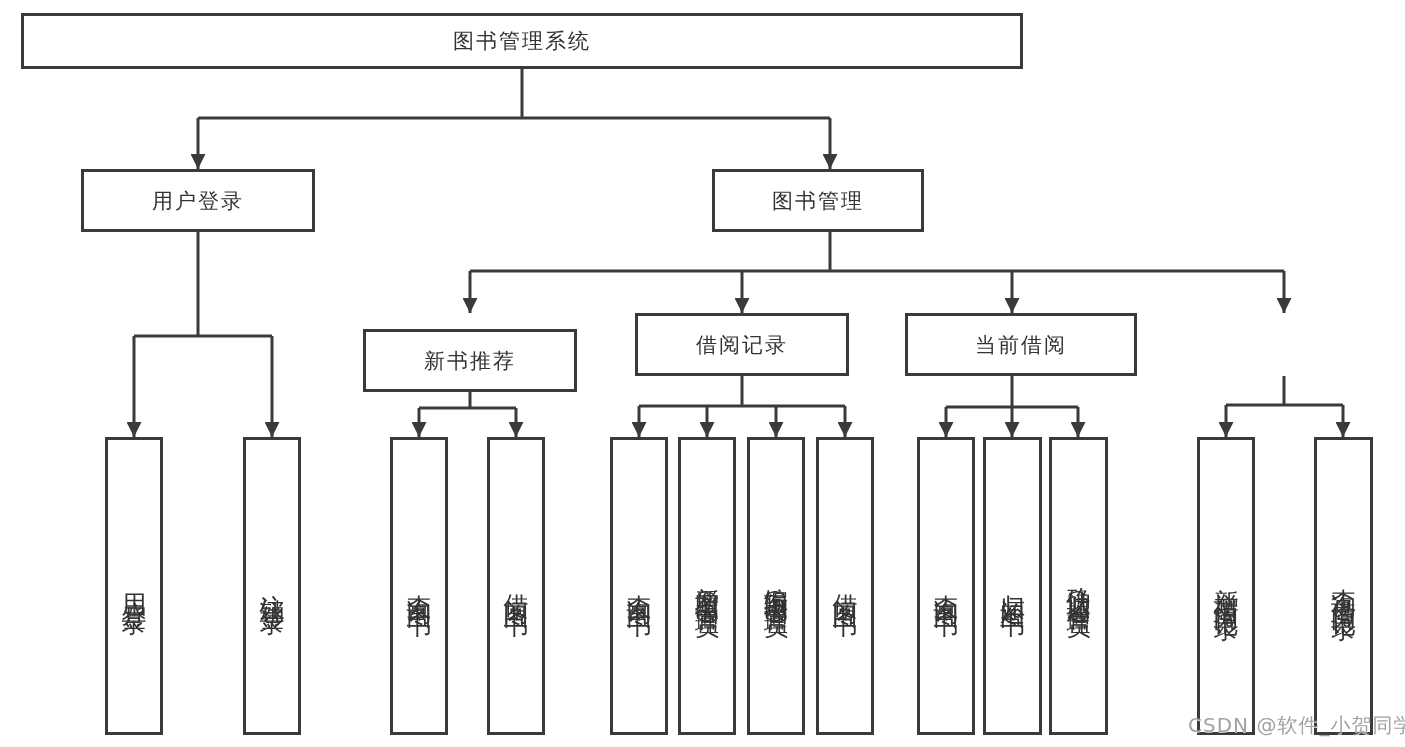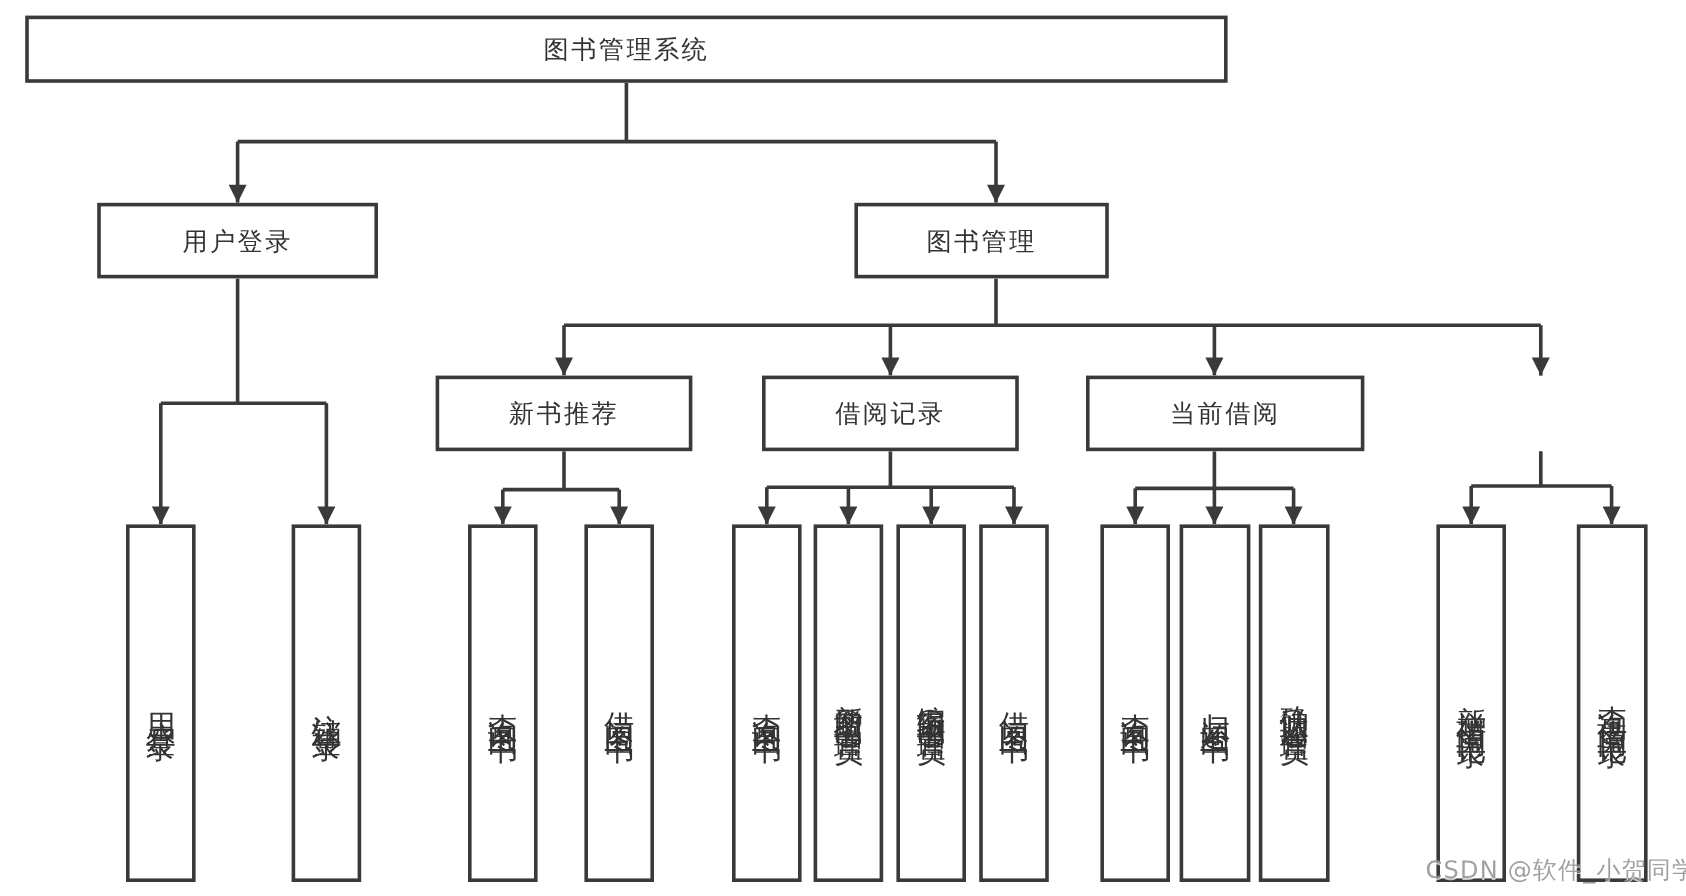--- a/index.html
+++ b/index.html
@@ -100,21 +100,21 @@
     <span class="h-label">图书管理系统</span>
   </div>
 
   <div class="node" style="left:81px;top:169px;width:234px;height:63px">
     <span class="h-label">用户登录</span>
   </div>
   <div class="node" style="left:712px;top:169px;width:212px;height:63px">
     <span class="h-label">图书管理</span>
   </div>
 
-  <div class="node" style="left:363px;top:313px;width:214px;height:63px">
+  <div class="node" style="left:363px;top:329px;width:214px;height:63px">
     <span class="h-label">新书推荐</span>
   </div>
   <div class="node" style="left:635px;top:313px;width:214px;height:63px">
     <span class="h-label">借阅记录</span>
   </div>
   <div class="node" style="left:905px;top:313px;width:232px;height:63px">
     <span class="h-label">当前借阅</span>
   </div>
 
   <div class="node" style="left:105px;top:437px;width:58px;height:298px">

